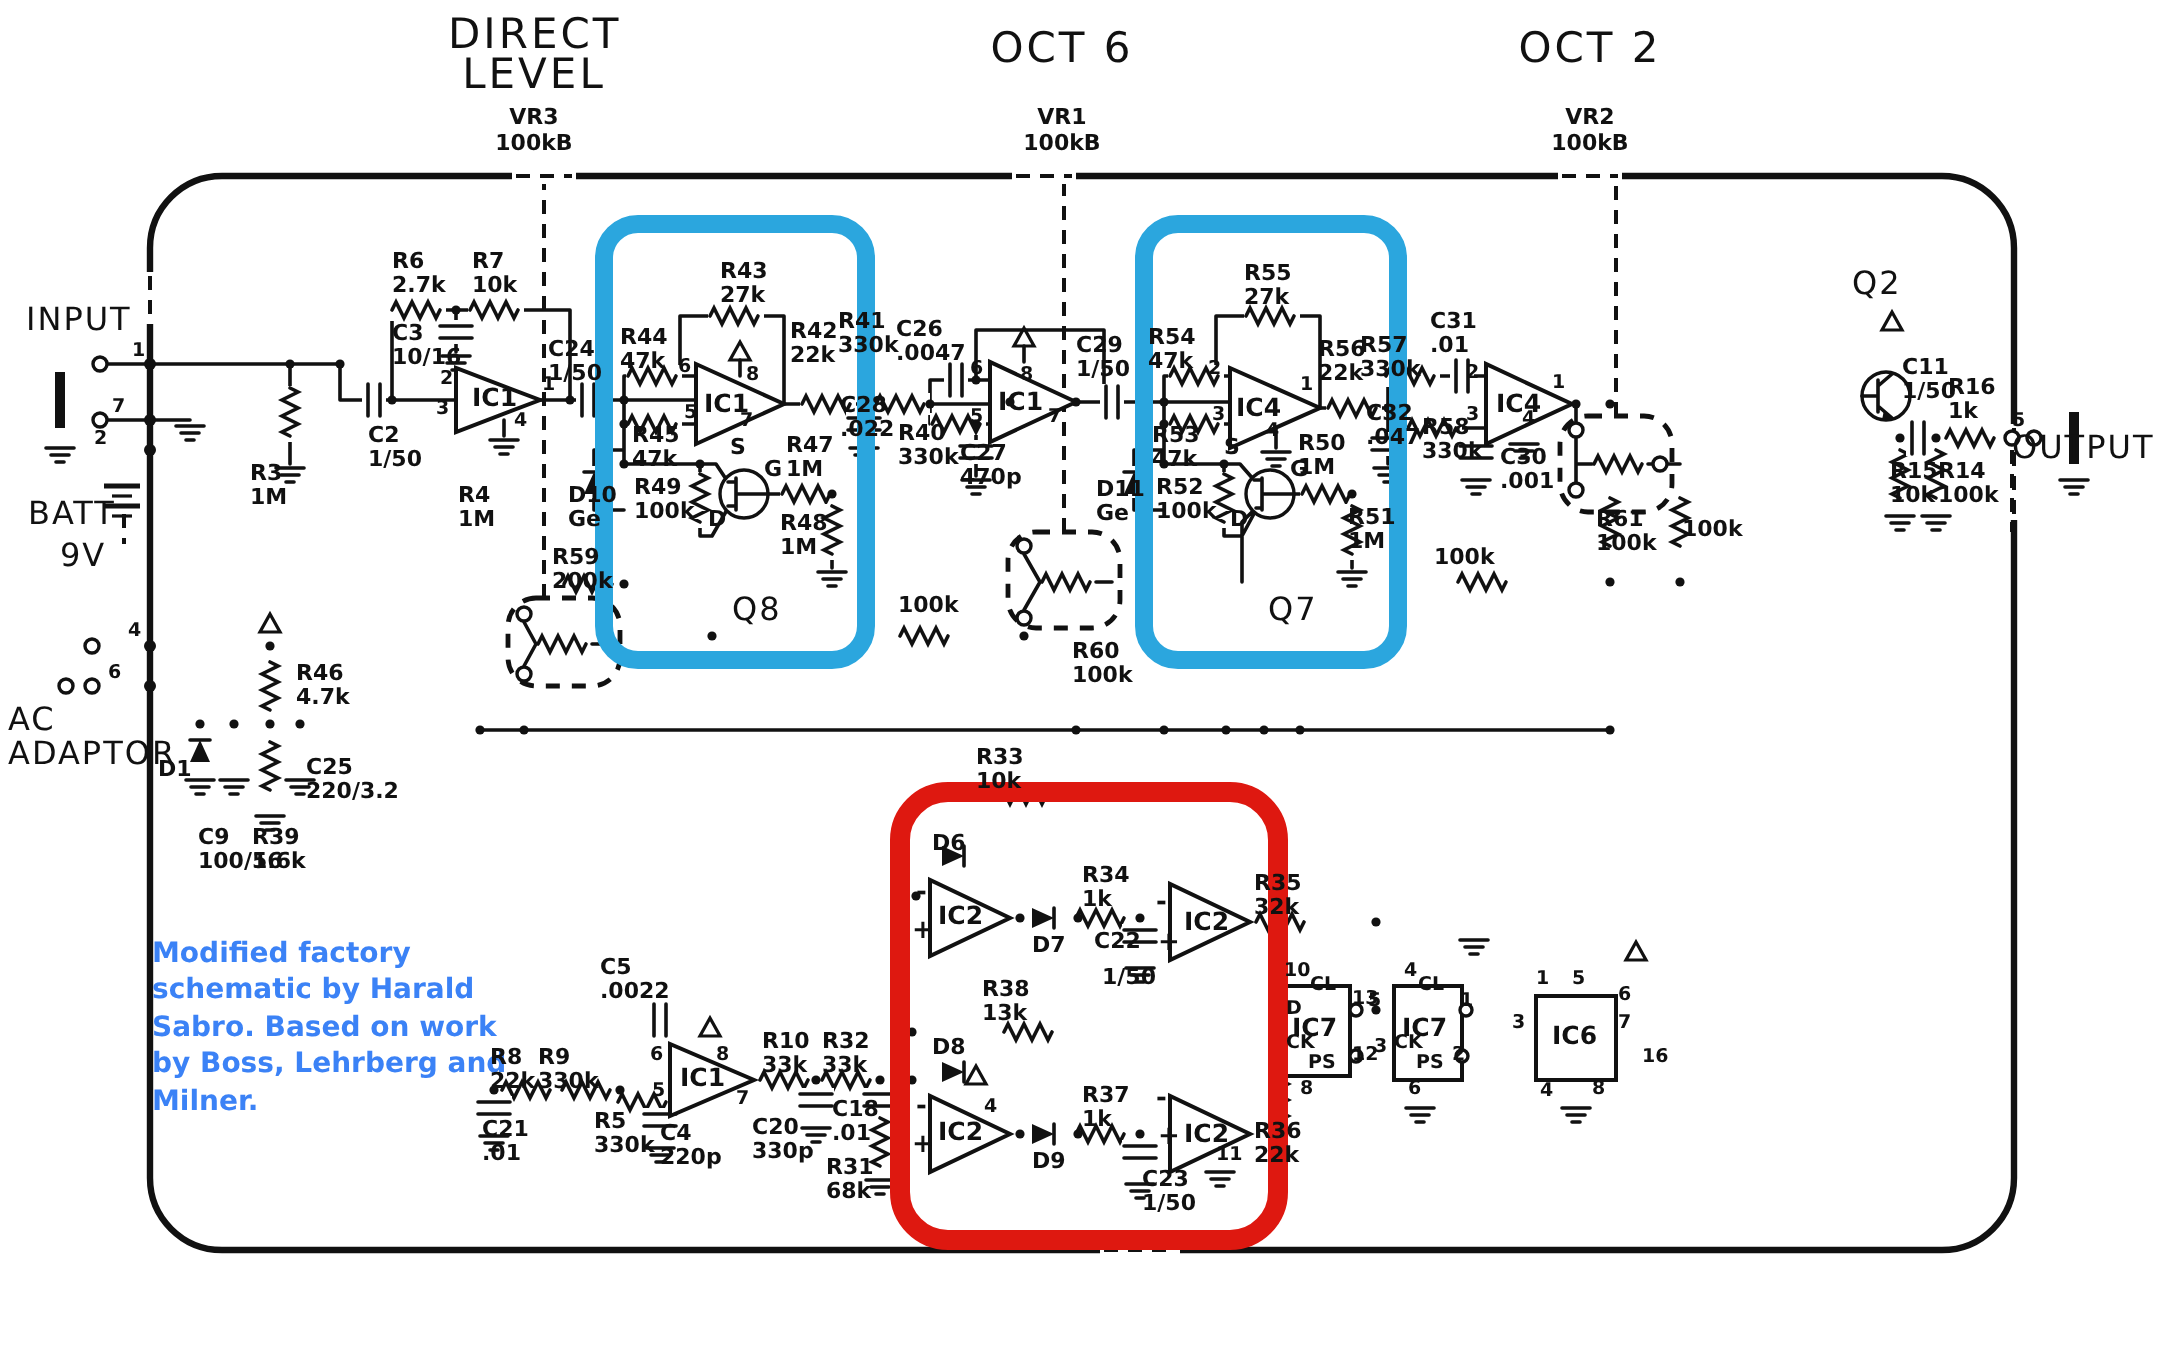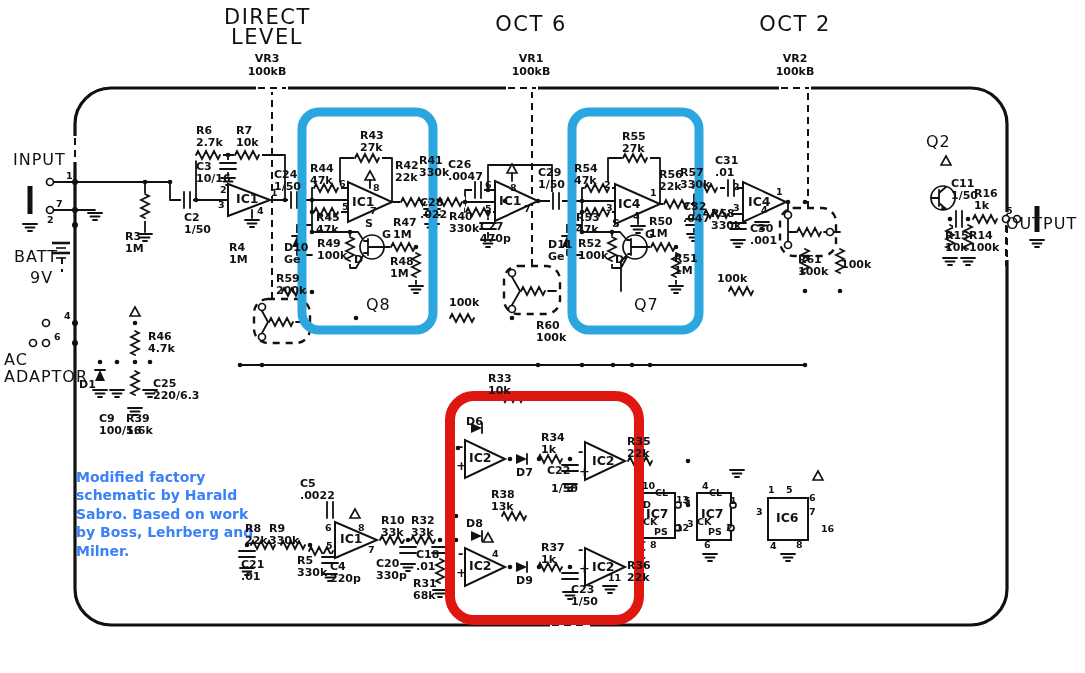--- a/index.html
+++ b/index.html
@@ -501,21 +501,21 @@
       <div class="lb" style="left: 969px; top: 230px;">R14
 100k</div>
       <div class="lb" style="left: 148px; top: 331px;">R46
 4.7k</div>
       <div class="lb" style="left: 79px; top: 379px;">D1</div>
       <div class="lb" style="left: 99px; top: 413px;">C9
 100/16</div>
       <div class="lb" style="left: 126px; top: 413px;">R39
 5.6k</div>
       <div class="lb" style="left: 153px; top: 378px;">C25
-220/6.3</div>
+220/3.2</div>
       <div class="lb" style="left: 245px; top: 523px;">R8
 22k</div>
       <div class="lb" style="left: 269px; top: 523px;">R9
 330k</div>
       <div class="lb" style="left: 241px; top: 559px;">C21
 .01</div>
       <div class="lb" style="left: 300px; top: 478px;">C5
 .0022</div>
       <div class="lb" style="left: 297px; top: 555px;">R5
 330k</div>
@@ -533,21 +533,21 @@
 68k</div>
       <div class="lb" style="left: 488px; top: 373px;">R33
 10k</div>
       <div class="lb" style="left: 466px; top: 416px;">D6</div>
       <div class="lb" style="left: 516px; top: 467px;">D7</div>
       <div class="lb" style="left: 541px; top: 432px;">R34
 1k</div>
       <div class="lb" style="left: 547px; top: 465px;">C22</div>
       <div class="lb" style="left: 551px; top: 483px;">1/50</div>
       <div class="lb" style="left: 627px; top: 436px;">R35
-22k</div>
+32k</div>
       <div class="lb" style="left: 491px; top: 489px;">R38
 13k</div>
       <div class="lb" style="left: 466px; top: 518px;">D8</div>
       <div class="lb" style="left: 516px; top: 575px;">D9</div>
       <div class="lb" style="left: 541px; top: 542px;">R37
 1k</div>
       <div class="lb" style="left: 571px; top: 584px;">C23
 1/50</div>
       <div class="lb" style="left: 627px; top: 560px;">R36
 22k</div>

